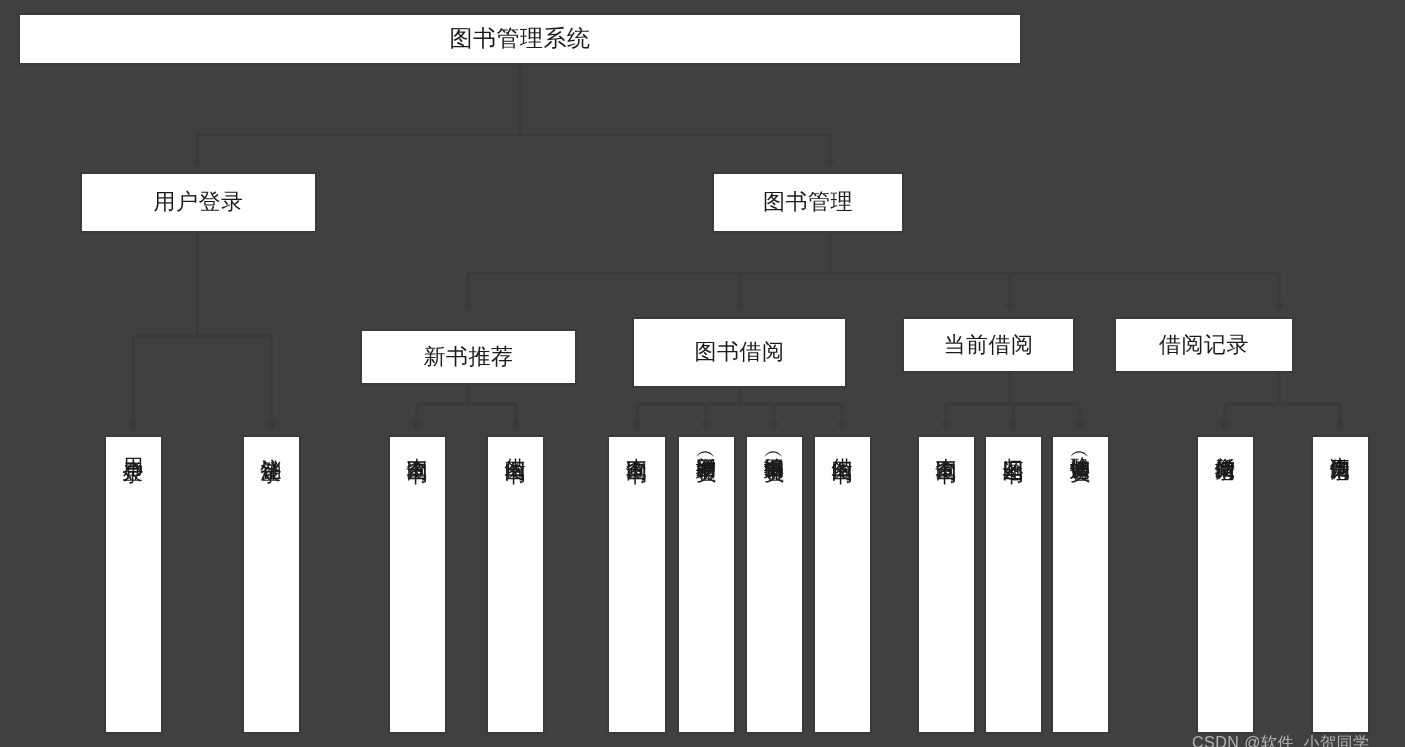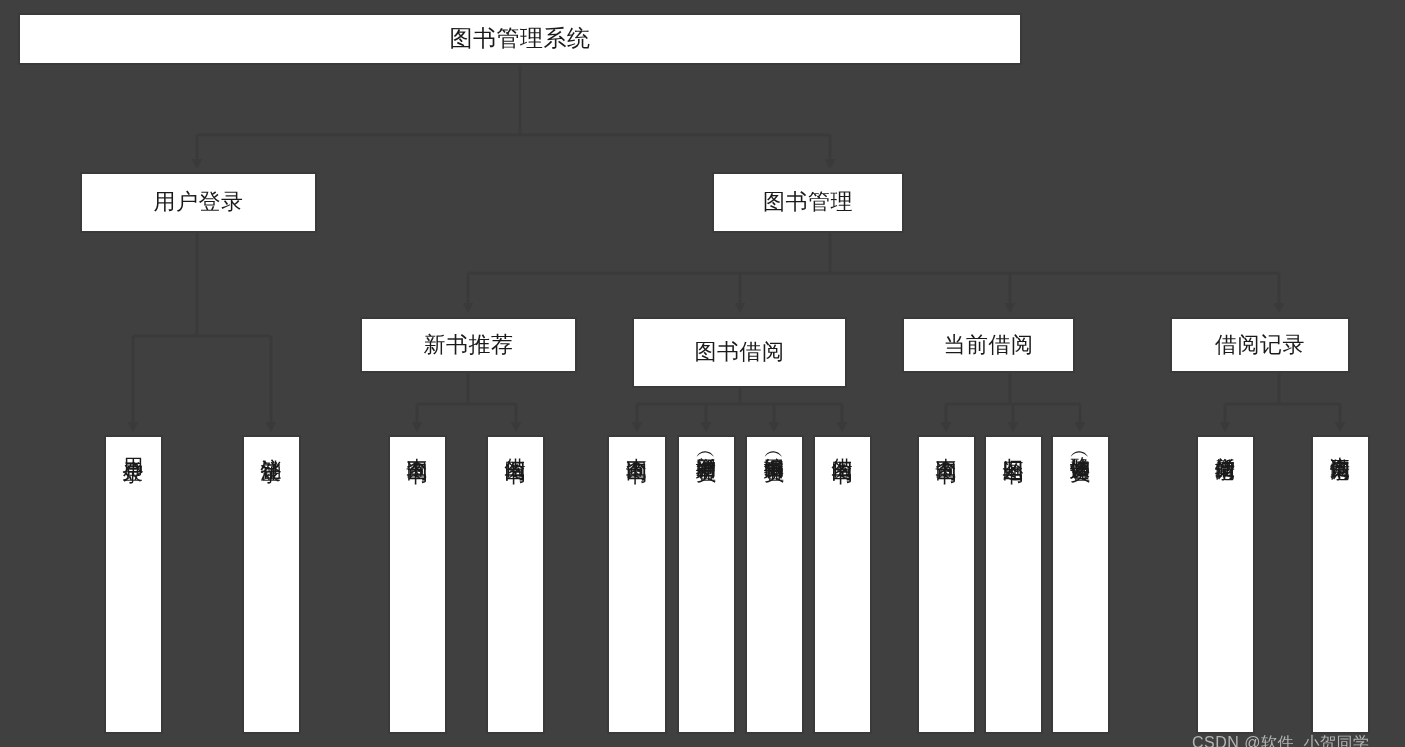--- a/index.html
+++ b/index.html
@@ -130,33 +130,33 @@
   </div>
 
   <div class="node horiz" style="left:80px; top:172px; width:237px; height:61px;">
     <span class="node-label">用户登录</span>
   </div>
 
   <div class="node horiz" style="left:712px; top:172px; width:192px; height:61px;">
     <span class="node-label">图书管理</span>
   </div>
 
-  <div class="node horiz" style="left:360px; top:317px; width:217px; height:56px;">
+  <div class="node horiz" style="left:360px; top:329px; width:217px; height:56px;">
     <span class="node-label">新书推荐</span>
   </div>
 
   <div class="node horiz" style="left:632px; top:317px; width:215px; height:71px;">
     <span class="node-label">图书借阅</span>
   </div>
 
   <div class="node horiz" style="left:902px; top:317px; width:173px; height:56px;">
     <span class="node-label">当前借阅</span>
   </div>
 
-  <div class="node horiz" style="left:1170px; top:317px; width:180px; height:56px;">
+  <div class="node horiz" style="left:1114px; top:317px; width:180px; height:56px;">
     <span class="node-label">借阅记录</span>
   </div>
 
   <div class="node vert" style="left:104px; top:435px; width:59px; height:299px;">
     <span class="node-label">用户登录</span>
   </div>
 
   <div class="node vert" style="left:242px; top:435px; width:59px; height:299px;">
     <span class="node-label">注销登录</span>
   </div>

